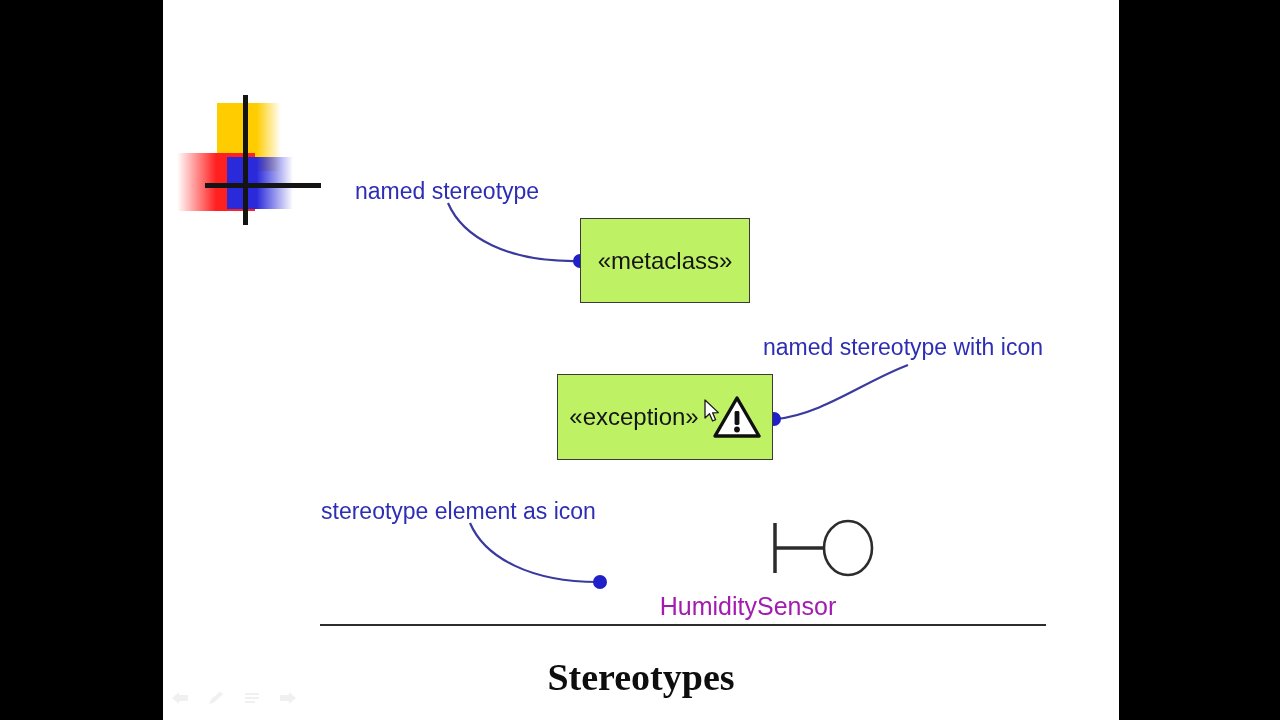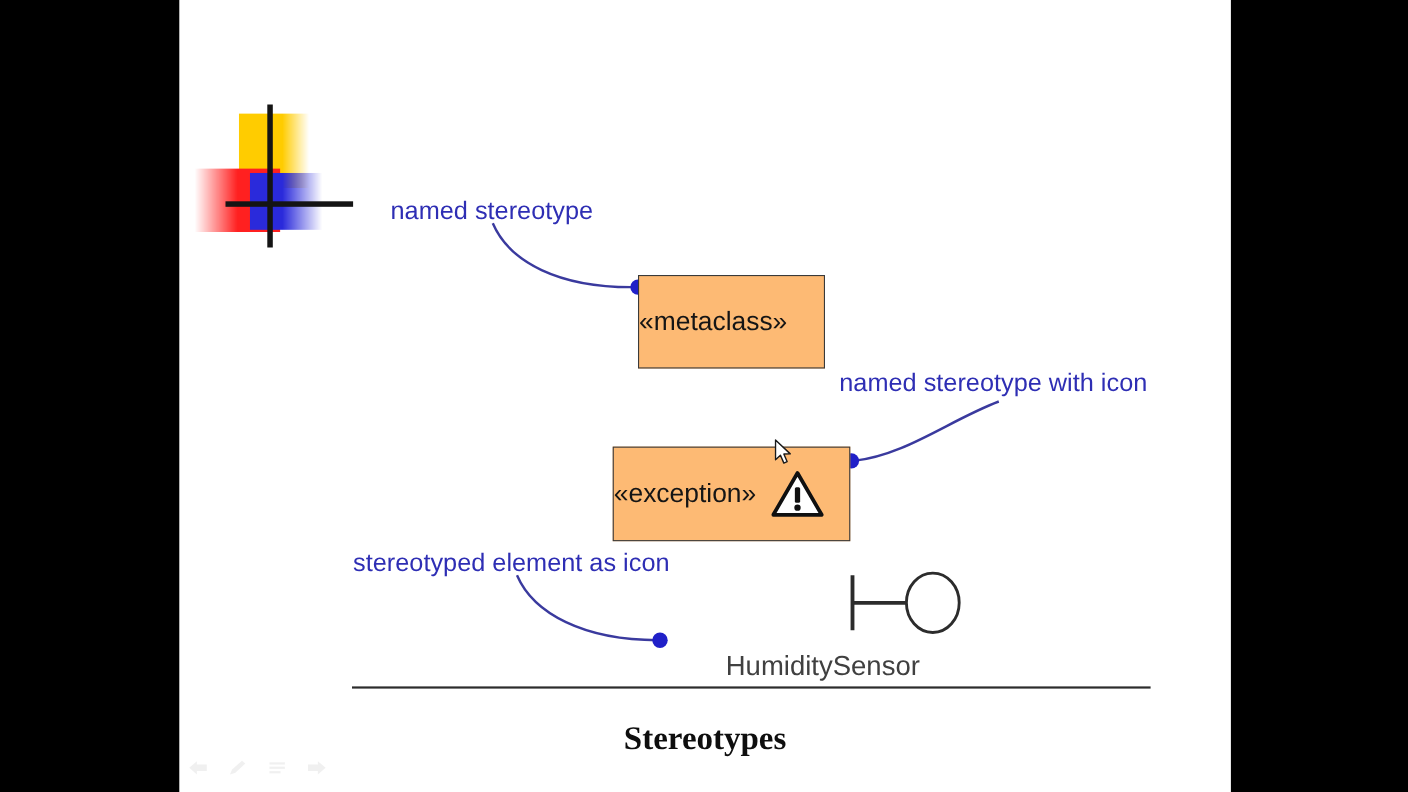--- a/index.html
+++ b/index.html
@@ -61,57 +61,56 @@
     font-size:23px;
     font-family:"Liberation Sans", sans-serif;
     white-space:nowrap;
     letter-spacing:0px;
   }
 
   
   .umlbox {
     position:absolute;
     border:1.5px solid #3a3a3a;
-    background:#fdba74;
+    background:#bef264;
     display:flex;
     align-items:center;
-    justify-content:flex-start;
-    margin-top:32px;
+    justify-content:center;
   }
   .umlbox .stack {
     text-align:center;
     color:#151515;
     font-size:24px;
     line-height:1.3;
     font-family:"Liberation Sans", sans-serif;
   }
   .umlbox .row { display:flex; align-items:center; justify-content:center; gap:14px; }
 
   
   .warn-icon { width:48px; height:44px; flex:0 0 auto; }
 
   
   #sensor-icon { position:absolute; left:600px; top:515px; width:130px; height:80px; }
   #sensor-caption {
     position:absolute; left:420px; top:592px; width:330px;
-    text-align:center; font-size:25px; color:#404040;
+    text-align:center; font-size:25px; color:#a21caf;
     font-family:"Liberation Sans", sans-serif;
   }
 
   
   #rule {
     position:absolute; left:157px; top:624px; width:726px; height:2px;
     background:#2c2c2c;
   }
   #slide-title {
     position:absolute; left:0; top:655px; width:956px;
     text-align:center;
     font-family:"Liberation Serif", serif;
     font-weight:bold;
-    font-size:30px;
+    font-size:38px;
     color:#0e0e0e;
   }
 
   
   #toolbar {
     position:absolute; left:8px; top:690px;
     display:flex; gap:18px; align-items:center;
     opacity:0.13;
   }
   #toolbar .tb { width:18px; height:16px; }
@@ -149,21 +148,21 @@
       <circle cx="611" cy="419" r="7" fill="#2020c8"></circle>
 
       <path d="M 307 523 C 322 558, 368 582, 435 582" fill="none" stroke="#3a3a9e" stroke-width="2.2"></path>
       <circle cx="437" cy="582" r="7" fill="#2020c8"></circle>
     </svg>
 
     <div class="annot" style="left:192px; top:178px;">named stereotype</div>
 
     <div class="annot" style="left:600px; top:334px;">named stereotype with icon</div>
 
-    <div class="annot" style="left:158px; top:498px;">stereotyped element as icon</div>
+    <div class="annot" style="left:158px; top:498px;">stereotype element as icon</div>
 
     <div class="umlbox" style="left:417px; top:218px; width:170px; height:85px;">
       <div class="stack">
         <div>«metaclass»</div>
       </div>
     </div>
 
     <div class="umlbox" style="left:394px; top:374px; width:216px; height:86px;">
       <div class="row">
         <div class="stack">

